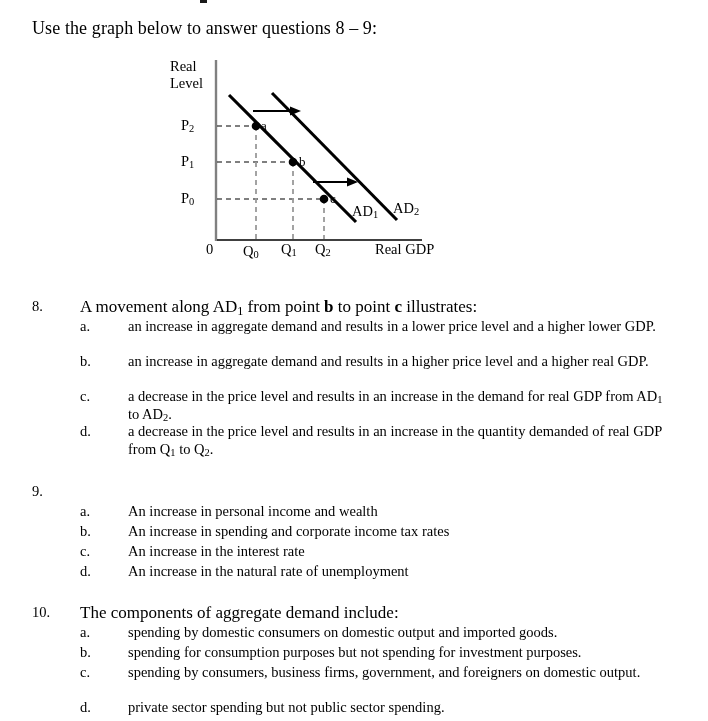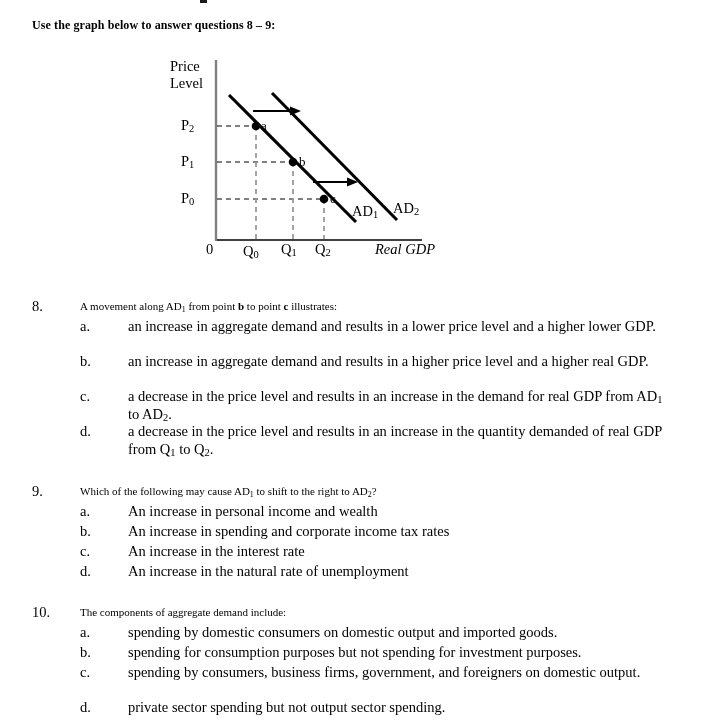--- a/index.html
+++ b/index.html
@@ -24,22 +24,22 @@
     width: 7px;
     height: 3px;
     background: #1a1a1a;
   }
 
   
   .heading {
     position: absolute;
     left: 32px;
     top: 18px;
-    font-size: 12px;
-    font-weight: bold;
+    font-size: 18px;
+    font-weight: normal;
     letter-spacing: .1px;
     white-space: nowrap;
   }
 
   
   .figure {
     position: absolute;
     left: 160px;
     top: 55px;
     width: 320px;
@@ -68,21 +68,21 @@
     position: absolute;
     left: 32px;
     top: 0;
     font-size: 14.5px;
   }
   .q-stem {
     position: absolute;
     left: 80px;
     top: 0;
     width: 600px;
-    font-size: 11px;
+    font-size: 17px;
     line-height: 17.5px;
   }
   .opt-row {
     position: absolute;
     left: 0;
     width: 708px;
   }
   .opt-letter {
     position: absolute;
     left: 80px;
@@ -109,21 +109,21 @@
 </head>
 <body>
 
 <div class="top-artifact"></div>
 
 <div class="heading">Use the graph below to answer questions 8 – 9:</div>
 
 <div class="figure">
 
   <div class="axis-caption" style="left:10px; top:3px;">
-    <span>Price</span><br>
+    <span>Real</span><br>
     <span>Level</span>
   </div>
 
   <div class="axis-caption" style="left:21px; top:62px;">
     <span>P</span><sub>2</sub>
   </div>
   <div class="axis-caption" style="left:21px; top:98px;">
     <span>P</span><sub>1</sub>
   </div>
   <div class="axis-caption" style="left:21px; top:135px;">
@@ -133,21 +133,21 @@
   <div class="axis-caption" style="left:46px; top:186px;">0</div>
   <div class="axis-caption" style="left:83px; top:188px;">
     <span>Q</span><sub>0</sub>
   </div>
   <div class="axis-caption" style="left:121px; top:186px;">
     <span>Q</span><sub>1</sub>
   </div>
   <div class="axis-caption" style="left:155px; top:186px;text-align:center;">
     <span>Q</span><sub>2</sub>
   </div>
-  <div class="axis-caption" style="left:215px; top:186px;font-style:italic;">Real GDP</div>
+  <div class="axis-caption" style="left:215px; top:186px;">Real GDP</div>
 
   <div class="axis-caption" style="left:101px; top:62px; font-size:13px;">a</div>
   <div class="axis-caption" style="left:139px; top:98px; font-size:13px;">b</div>
   <div class="axis-caption" style="left:170px; top:135px; font-size:13px;"><span>c</span></div>
 
   <div class="axis-caption" style="left:192px; top:148px;">
     <span>AD</span><sub>1</sub>
   </div>
   <div class="axis-caption" style="left:233px; top:133px;margin-top:12px;">
     <span>AD</span><sub>2</sub>
@@ -203,21 +203,20 @@
   <span class="opt-text">a decrease in the price level and results in an increase in the demand for real GDP from AD<sub>1</sub> to AD<sub>2</sub>.</span>
 </div>
 <div class="opt-row" style="top:423px;">
   <span class="opt-letter">d.</span>
   <span class="opt-text">a decrease in the price level and results in an increase in the quantity demanded of real GDP from Q<sub>1</sub> to Q<sub>2</sub>.</span>
 </div>
 
 <div class="question-block" style="top:483px;">
   <div class="q-row" style="height:18px;">
     <span class="q-num">9.</span>
-    <span class="q-stem">Which of the following may cause AD<sub>1</sub> to shift to the right to AD<sub>2</sub>?</span>
   </div>
 </div>
 <div class="opt-row" style="top:503px;">
   <span class="opt-letter">a.</span>
   <span class="opt-text">An increase in personal income and wealth</span>
 </div>
 <div class="opt-row" style="top:523px;">
   <span class="opt-letter">b.</span>
   <span class="opt-text">An increase in spending and corporate income tax rates</span>
 </div>
@@ -243,14 +242,14 @@
 <div class="opt-row" style="top:644px;">
   <span class="opt-letter">b.</span>
   <span class="opt-text">spending for consumption purposes but not spending for investment purposes.</span>
 </div>
 <div class="opt-row" style="top:664px;">
   <span class="opt-letter">c.</span>
   <span class="opt-text narrow">spending by consumers, business firms, government, and foreigners on domestic output.</span>
 </div>
 <div class="opt-row" style="top:699px;">
   <span class="opt-letter">d.</span>
-  <span class="opt-text">private sector spending but not output sector spending.</span>
+  <span class="opt-text">private sector spending but not public sector spending.</span>
 </div>
 
 </body></html>

